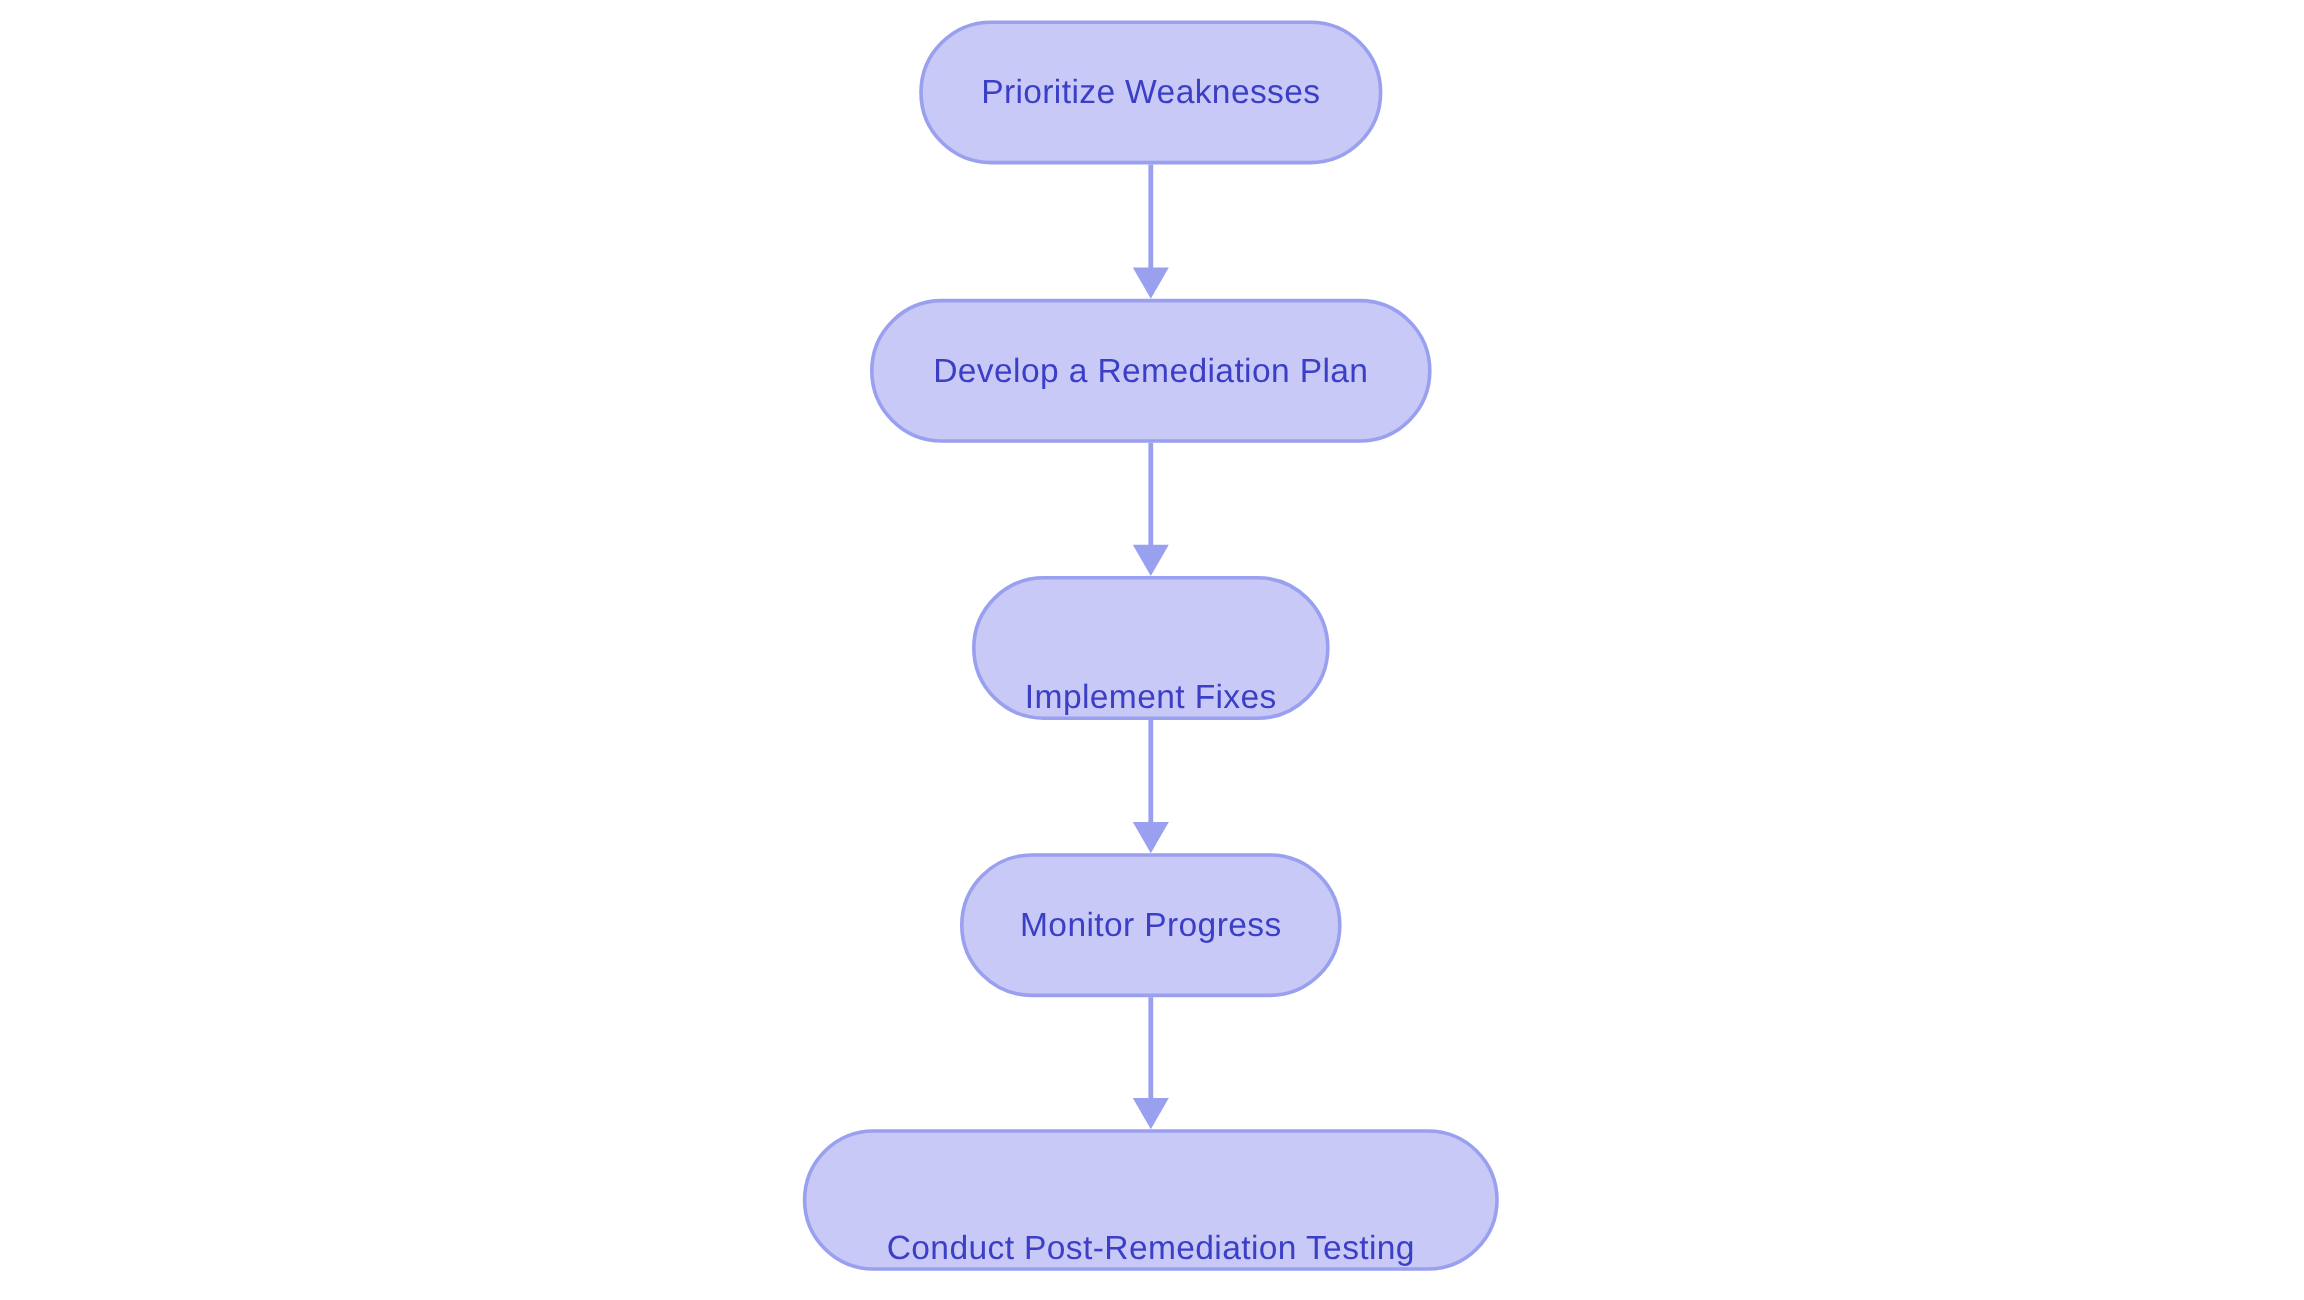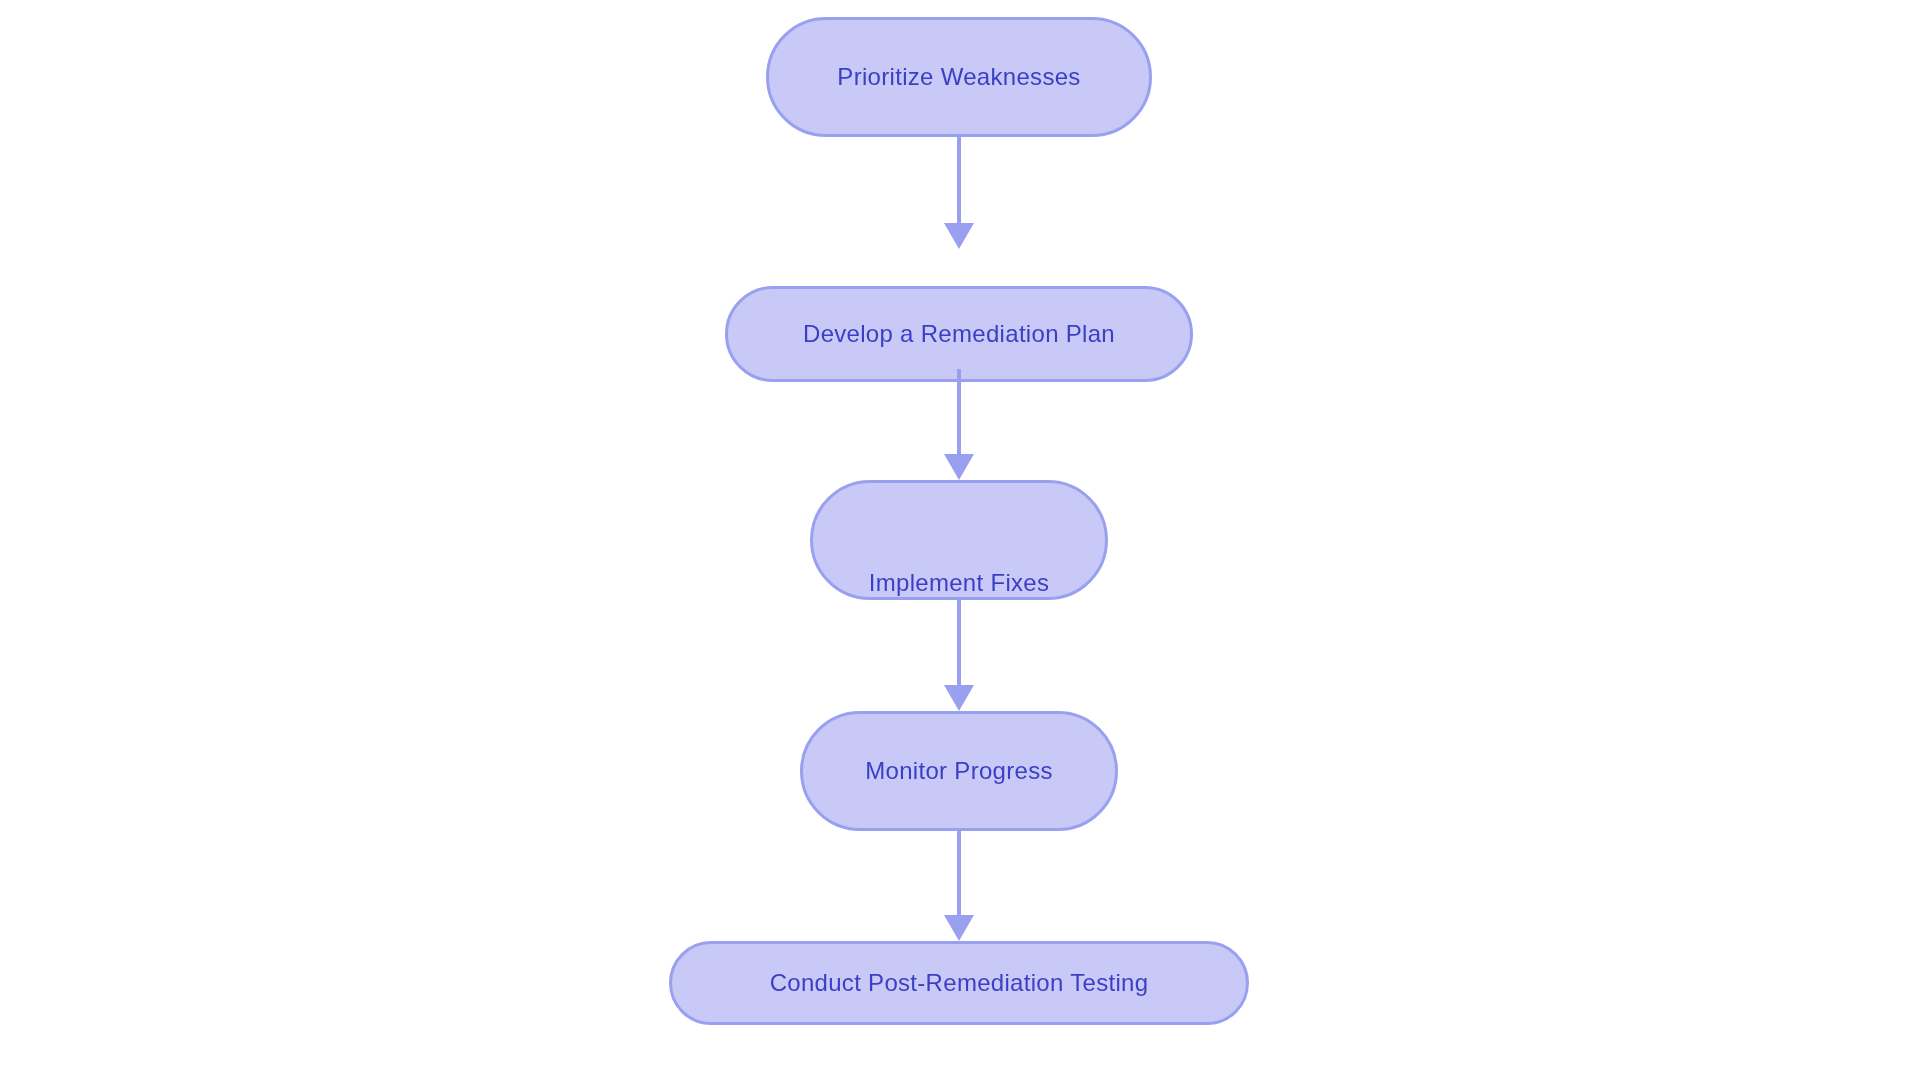--- a/index.html
+++ b/index.html
@@ -21,30 +21,30 @@
   }
   .node {
     position: absolute;
     display: flex;
     align-items: center;
     justify-content: center;
     background: var(--node-fill);
     border: 3px solid var(--node-border);
     border-radius: 60px;
     color: var(--node-text);
-    font-size: 24px;
+    font-size: 28px;
     letter-spacing: 0.3px;
     text-align: center;
     white-space: nowrap;
   }
   .node-1 { left: 766px; top: 17px;  width: 386px; height: 120px; }
-  .node-2 { left: 725px; top: 249px; width: 468px; height: 96px; margin-top: 37px; }
+  .node-2 { left: 725px; top: 249px; width: 468px; height: 120px; }
   .node-3 { left: 810px; top: 480px; width: 298px; height: 120px; align-items: flex-end; }
   .node-4 { left: 800px; top: 711px; width: 318px; height: 120px; }
-  .node-5 { left: 669px; top: 941px; width: 580px; height: 84px; }
+  .node-5 { left: 669px; top: 941px; width: 580px; height: 118px; align-items: flex-end; }
 
   .arrow {
     position: absolute;
     width: 30px;
     left: 944px; 
   }
   .arrow-1 { top: 137px; height: 112px; }
   .arrow-2 { top: 369px; height: 111px; }
   .arrow-3 { top: 600px; height: 111px; }
   .arrow-4 { top: 831px; height: 110px; }

